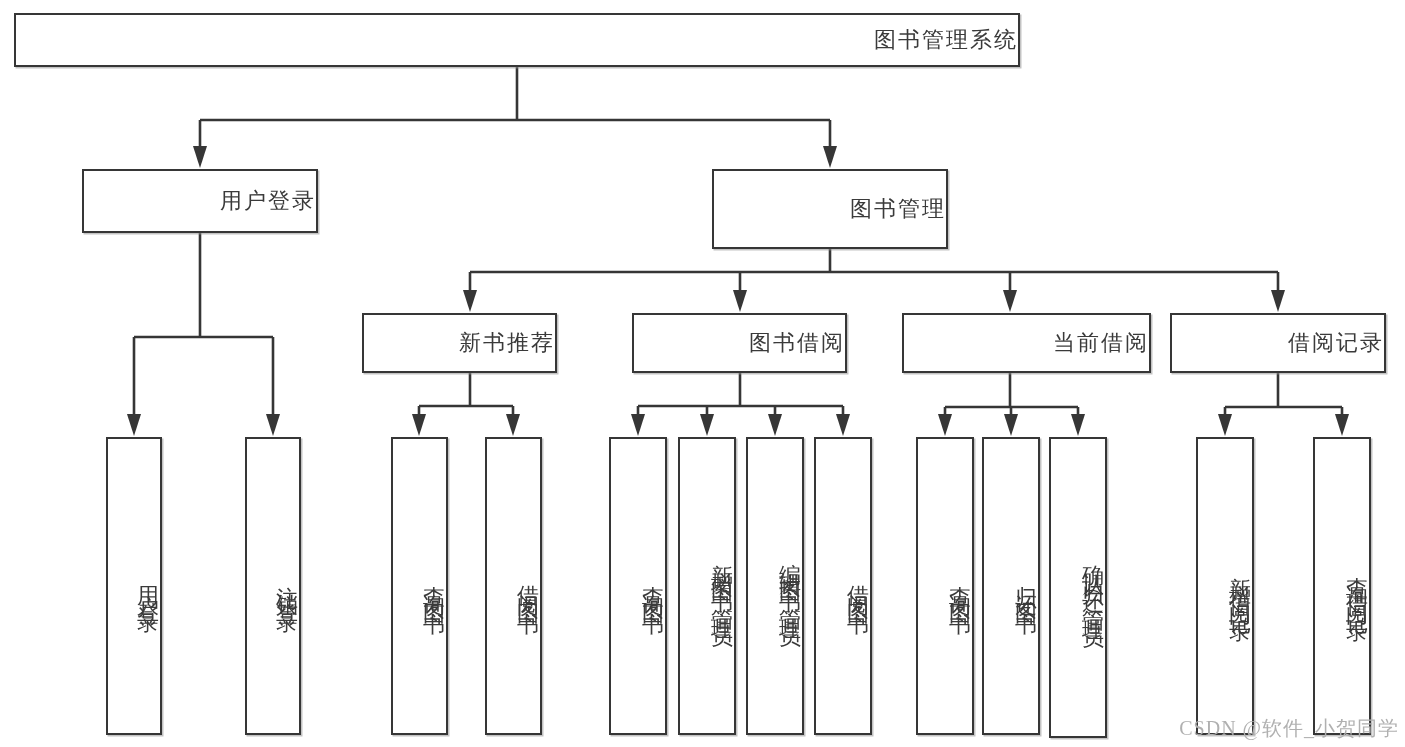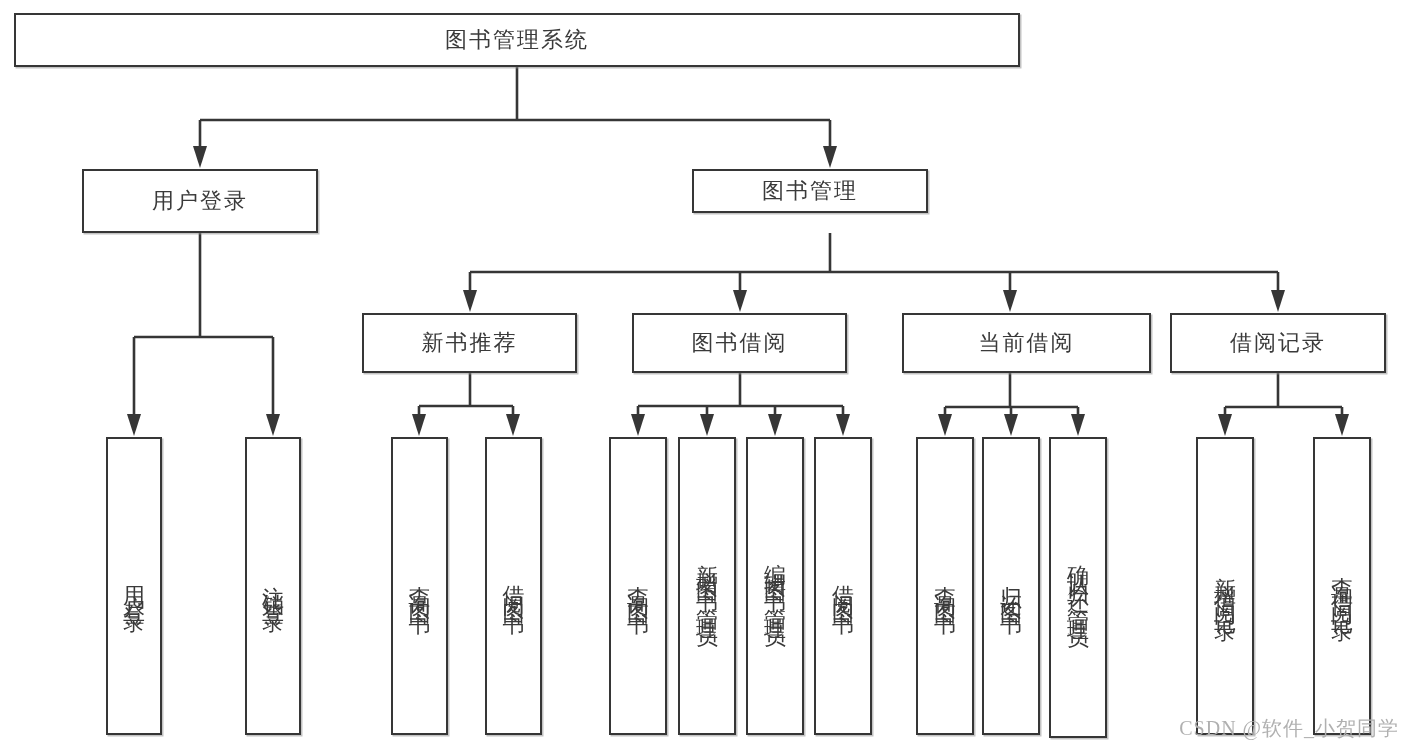--- a/index.html
+++ b/index.html
@@ -10,21 +10,21 @@
   #canvas{
     position:relative;width:1405px;height:747px;background:var(--background);
     font-family:"Liberation Sans","DejaVu Sans",sans-serif;color:var(--text);
     overflow:hidden;
   }
   #edges{position:absolute;left:0;top:0;z-index:1;}
   .box{
     position:absolute;box-sizing:border-box;background:#ffffff;
     border:2.5px solid var(--border);
     box-shadow:1.5px 1.5px 0 rgba(145,145,145,.55);
-    display:flex;align-items:center;justify-content:center;
+    display:flex;align-items:center;justify-content:flex-end;
     z-index:2;
   }
   .hbox{font-size:22px;letter-spacing:2px;white-space:nowrap;}
   .vbox .vtext{
     writing-mode:vertical-rl;text-orientation:mixed;
     font-size:22px;letter-spacing:9px;line-height:1.1;
   }
   .watermark{
     position:absolute;right:6px;bottom:5px;z-index:3;
     font-size:20px;letter-spacing:1px;color:var(--watermark);white-space:nowrap;font-family:Liberation Serif, serif;
@@ -75,25 +75,25 @@
     </g>
   </svg>
 
   <div class="box hbox" style="left:14px;top:13px;width:1006px;height:54px">
     <span>图书管理系统</span>
   </div>
 
   <div class="box hbox" style="left:82px;top:169px;width:236px;height:64px">
     <span>用户登录</span>
   </div>
-  <div class="box hbox" style="left:692px;top:169px;width:236px;height:44px">
+  <div class="box hbox" style="left:712px;top:169px;width:236px;height:80px">
     <span>图书管理</span>
   </div>
 
-  <div class="box hbox" style="left:362px;top:313px;width:215px;height:60px">
+  <div class="box hbox" style="left:362px;top:313px;width:195px;height:60px">
     <span>新书推荐</span>
   </div>
   <div class="box hbox" style="left:632px;top:313px;width:215px;height:60px">
     <span>图书借阅</span>
   </div>
   <div class="box hbox" style="left:902px;top:313px;width:249px;height:60px">
     <span>当前借阅</span>
   </div>
   <div class="box hbox" style="left:1170px;top:313px;width:216px;height:60px">
     <span>借阅记录</span>

